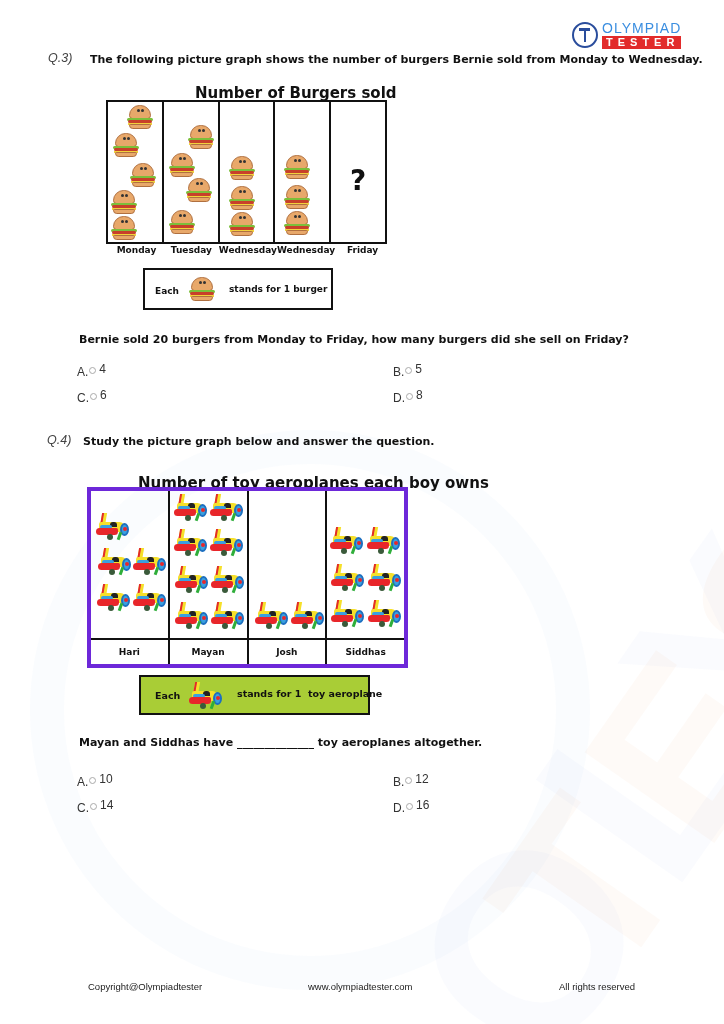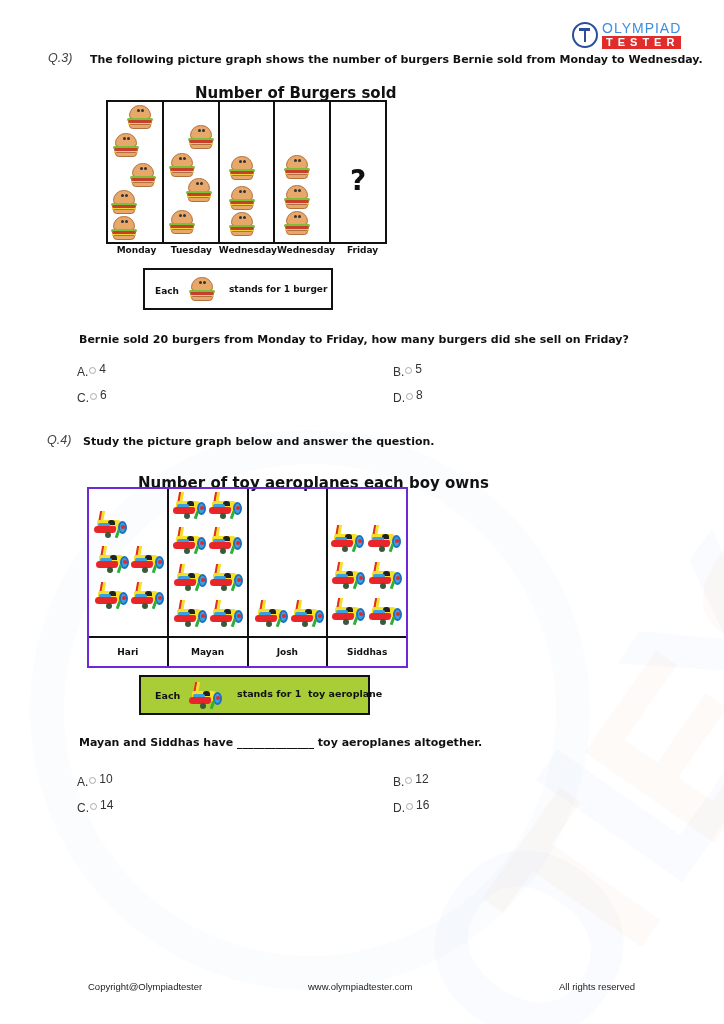--- a/index.html
+++ b/index.html
@@ -42,21 +42,21 @@
   .burger .lettuce { position: absolute; left: 0; top: 13px; width: 26px; height: 3px; background: #7cbf3a; border-radius: 2px; }
   .burger .meat { position: absolute; left: 1px; top: 15px; width: 24px; height: 3px; background: #c8402a; border-radius: 2px; }
   .burger .cheese { position: absolute; left: 1px; top: 18px; width: 24px; height: 2px; background: #f2d23c; }
   .burger .bun-bot { position: absolute; left: 2px; top: 19px; width: 22px; height: 5px; background: #e8a86a; border-radius: 2px 2px 6px 6px; border: 1px solid #b07040; }
 
   .blegend { position: absolute; left: 143px; top: 268px; width: 190px; height: 42px; border: 2px solid #111; }
   .blegend .each { position: absolute; left: 10px; top: 16px; font-family: "DejaVu Sans", sans-serif; font-weight: bold; font-size: 9px; }
   .blegend .stands { position: absolute; left: 84px; top: 14px; font-family: "DejaVu Sans", sans-serif; font-weight: bold; font-size: 9px; white-space: nowrap; text-align: center; }
 
   
-  .achart { position: absolute; left: 87px; top: 487px; width: 321px; height: 181px; border: 2px solid #6d28d9; }
+  .achart { position: absolute; left: 87px; top: 487px; width: 321px; height: 181px; border: 4px solid #6d28d9; }
   .acols { position: absolute; left: 0; top: 0; right: 0; height: 149px; display: flex; border-bottom: 2px solid #111; }
   .acol { flex: 1; border-right: 2px solid #111; position: relative; }
   .acol:last-child { border-right: none; }
   .alabels { position: absolute; left: 0; top: 149px; right: 0; bottom: 0; display: flex; }
   .alabels span { flex: 1; border-right: 2px solid #111; display: flex; align-items: center; justify-content: center; font-family: "DejaVu Sans", sans-serif; font-weight: bold; font-size: 9px; color: #111; }
   .alabels span:last-child { border-right: none; }
 
   .plane { position: absolute; width: 34px; height: 28px; }
   .plane .tail { position: absolute; left: 5px; top: 0; width: 5px; height: 13px; background: #f6e02a; border-left: 2px solid #e22b2b; transform: skewX(-10deg); }
   .plane .body { position: absolute; left: 3px; top: 9px; width: 26px; height: 10px; background: #f6e02a; border-radius: 4px 10px 8px 4px; }

